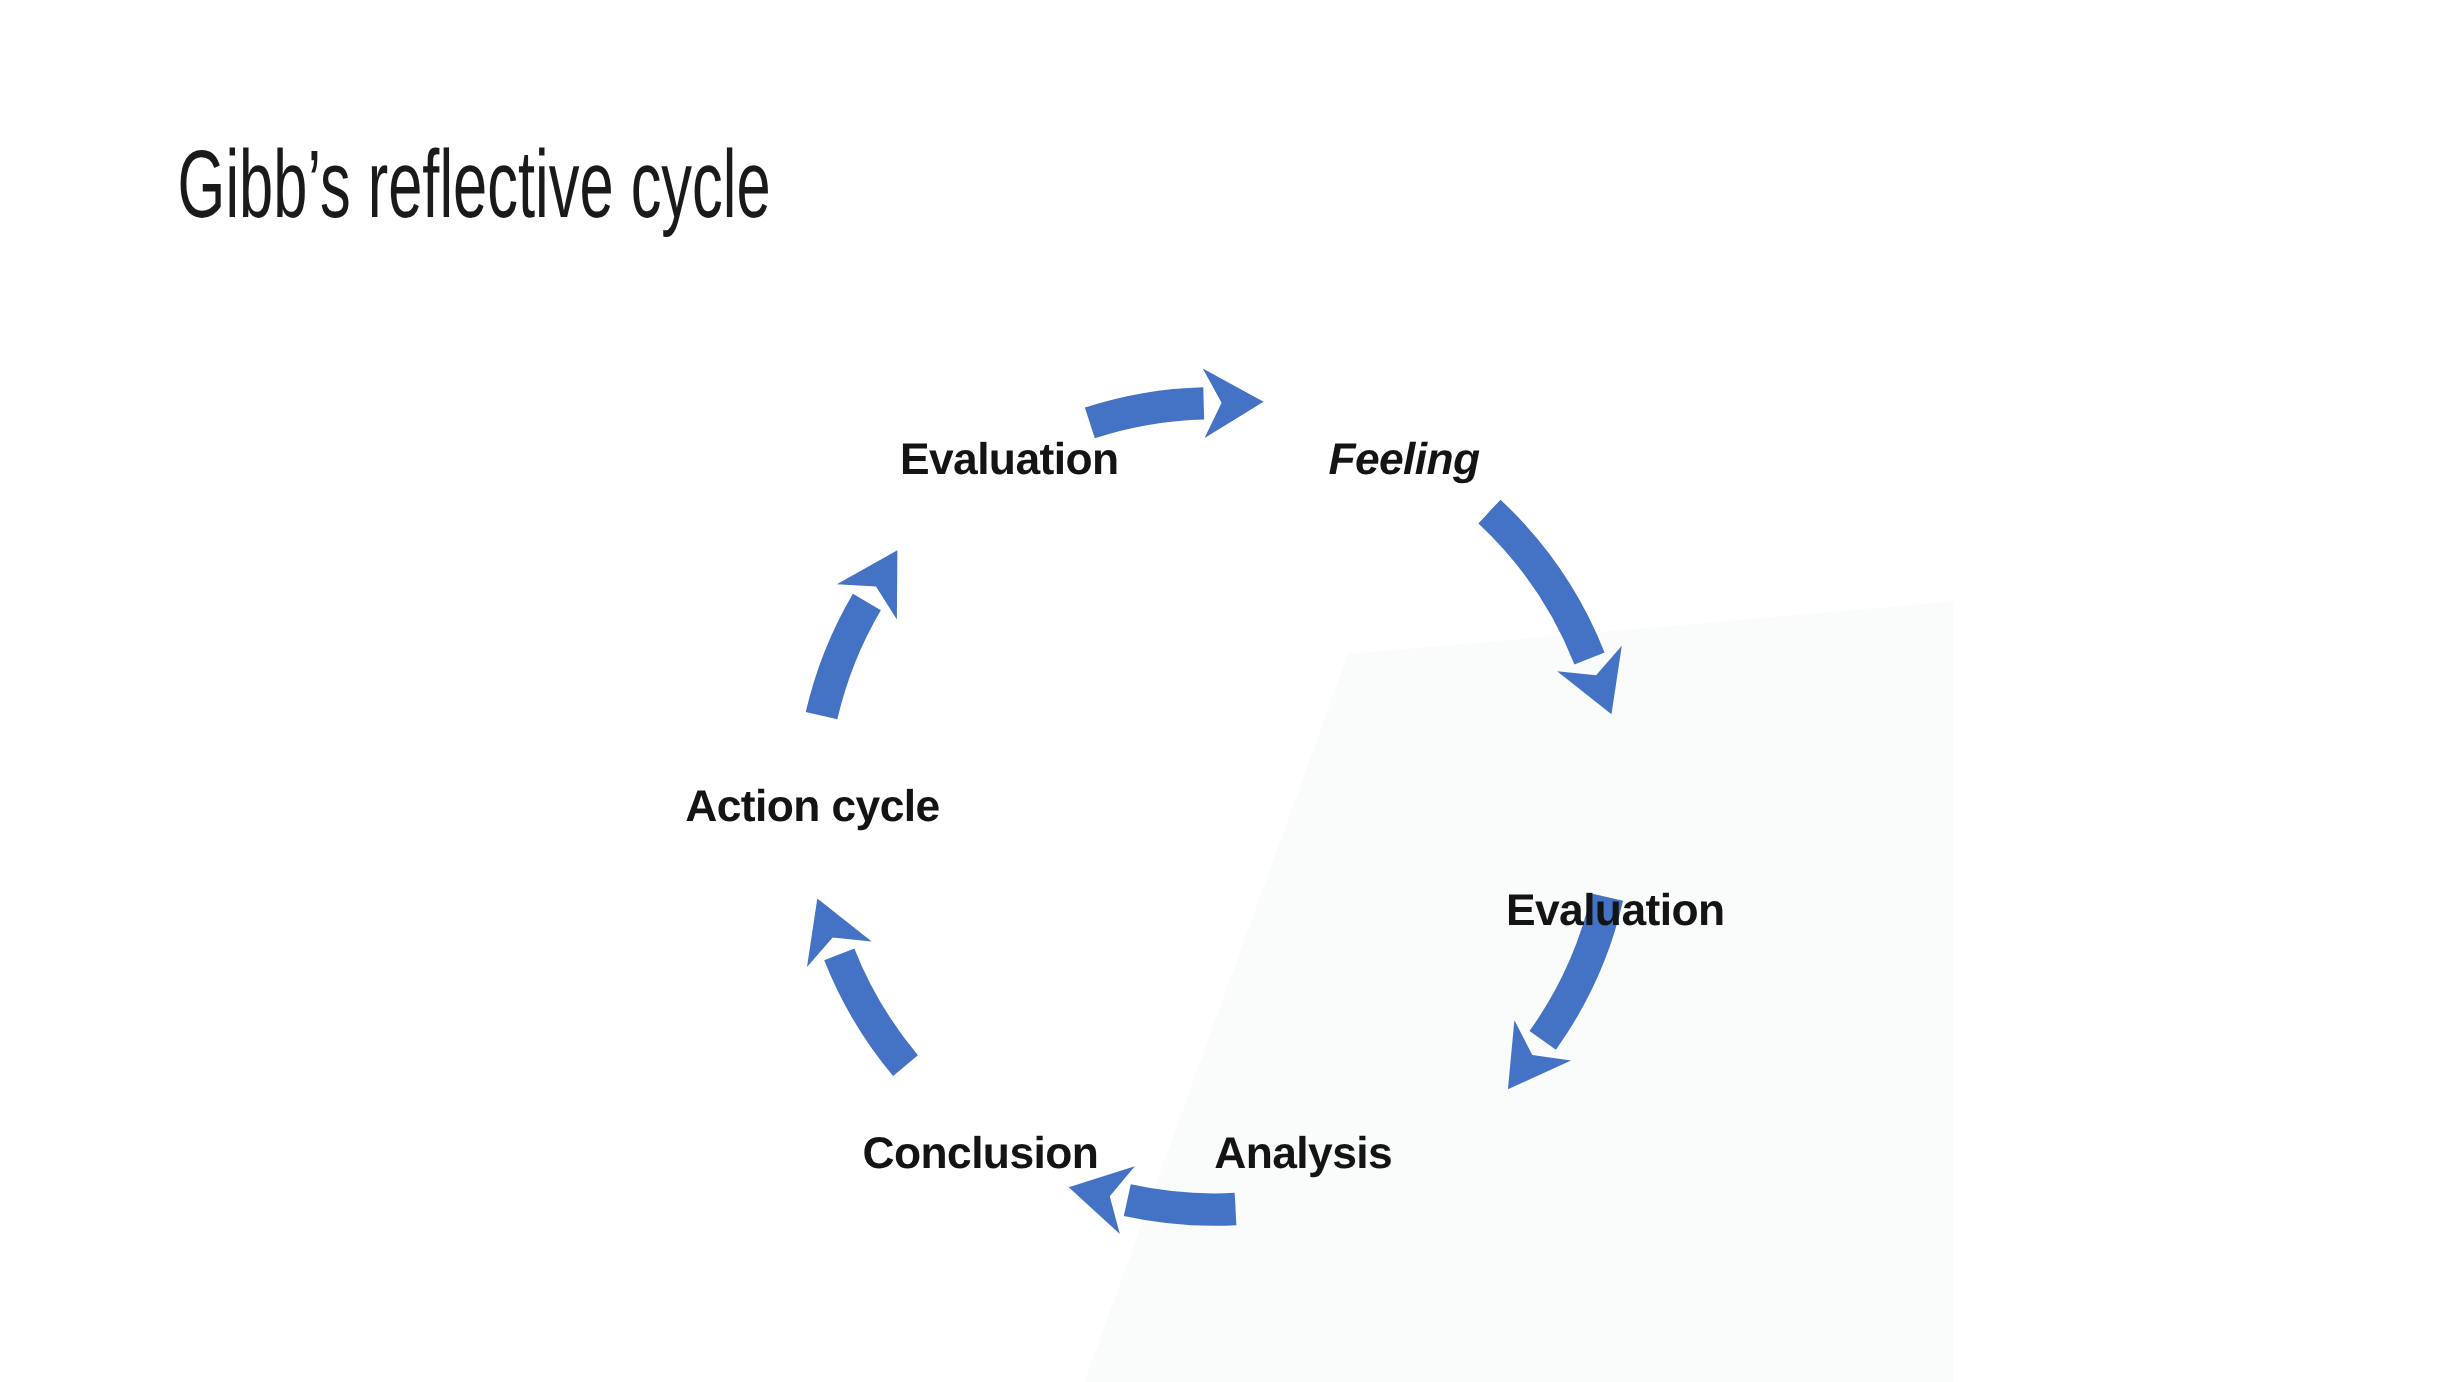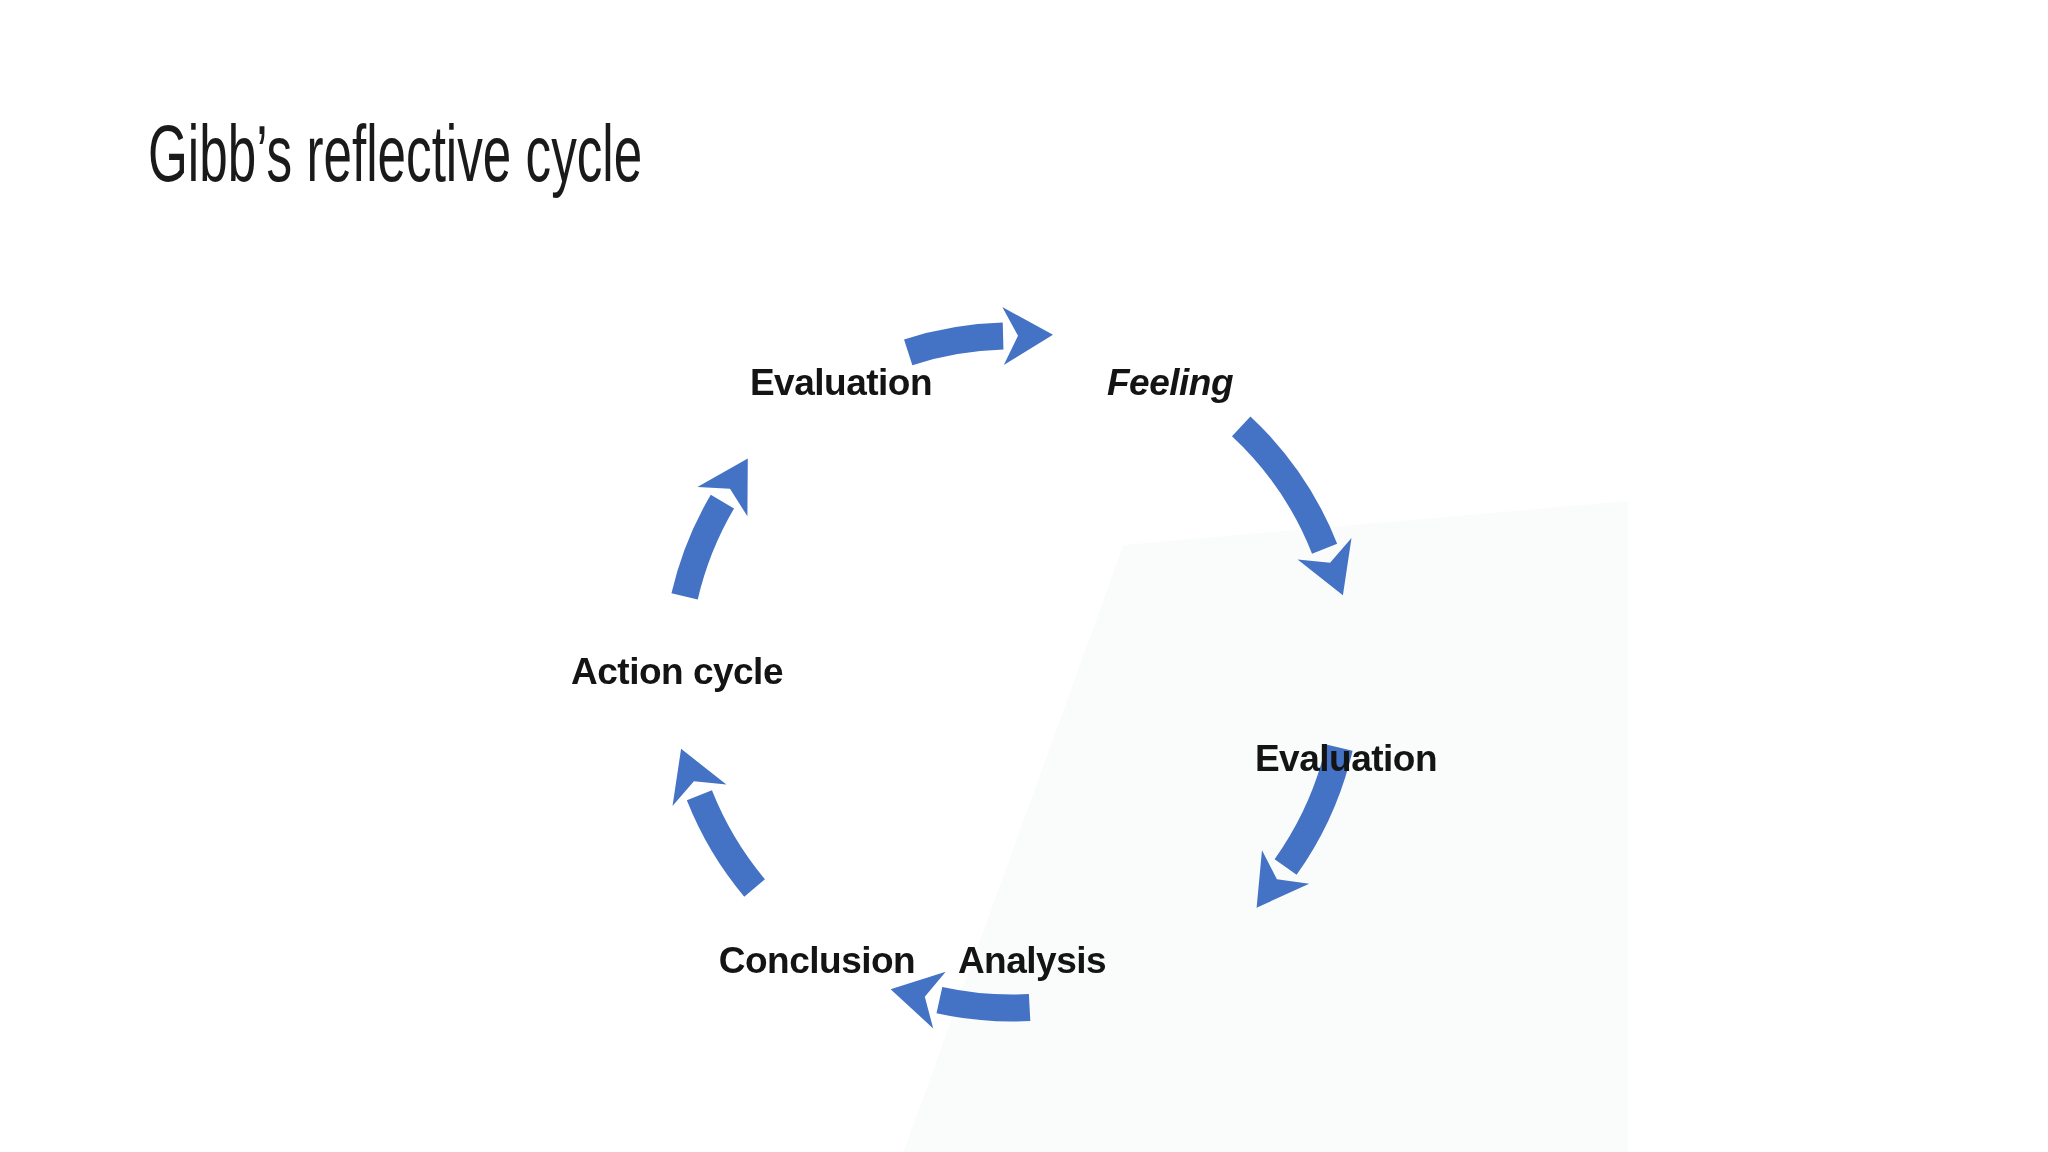--- a/index.html
+++ b/index.html
@@ -50,21 +50,21 @@
     transform: translate(-50%, -50%);
     font-size: 37px;
     font-weight: 700;
     letter-spacing: -0.5px;
     color: #141414;
     white-space: nowrap;
   }
   .pos-description { left: 841px;  top: 383px; }
   .pos-feeling     { left: 1170px; top: 383px; font-style: italic; }
   .pos-evaluation  { left: 1346px; top: 711px; margin-top: 48px; }
-  .pos-analysis    { left: 1032px; top: 961px; }
+  .pos-analysis    { left: 1086px; top: 961px; }
   .pos-conclusion  { left: 817px;  top: 961px; }
   .pos-actionplan  { left: 677px;  top: 672px; }
 </style>
 </head>
 <body>
 
 <div class="slide">
 
   <div class="bg-shade"></div>
 

